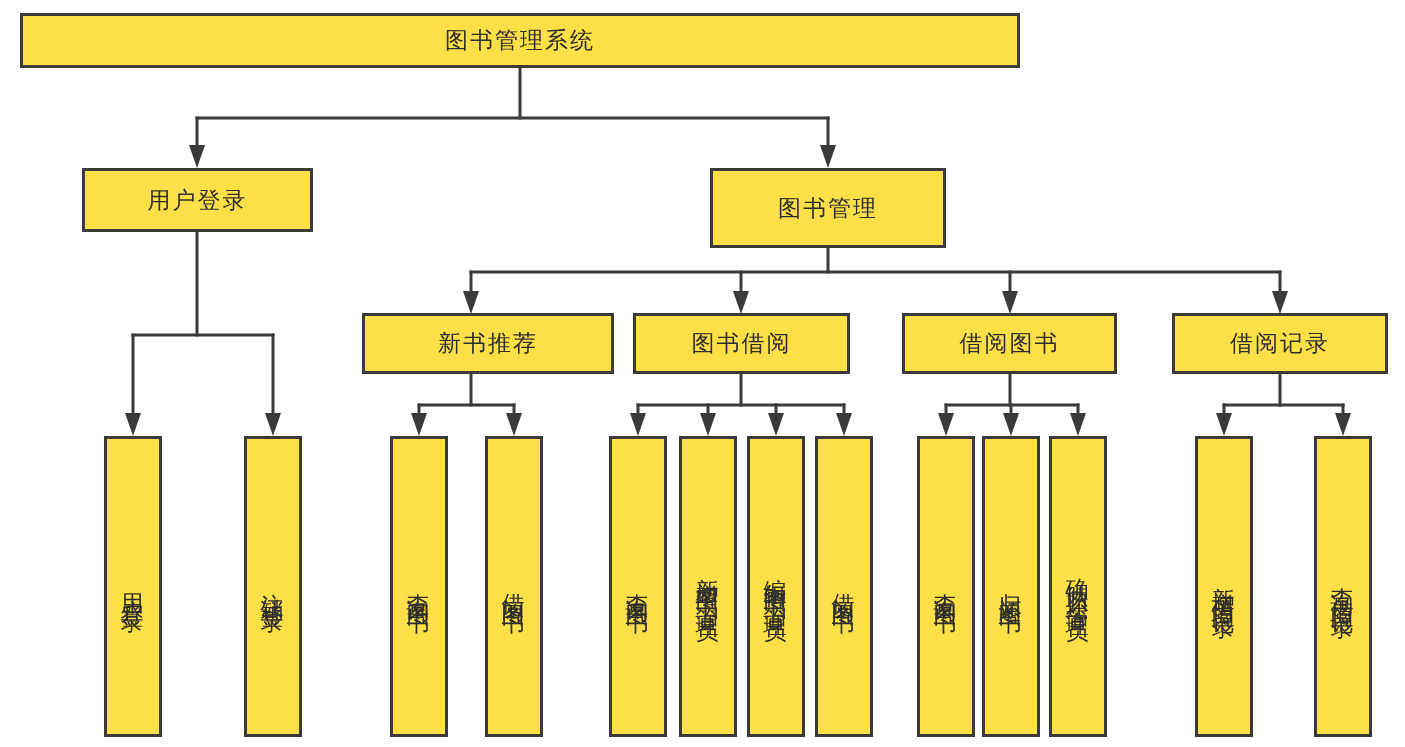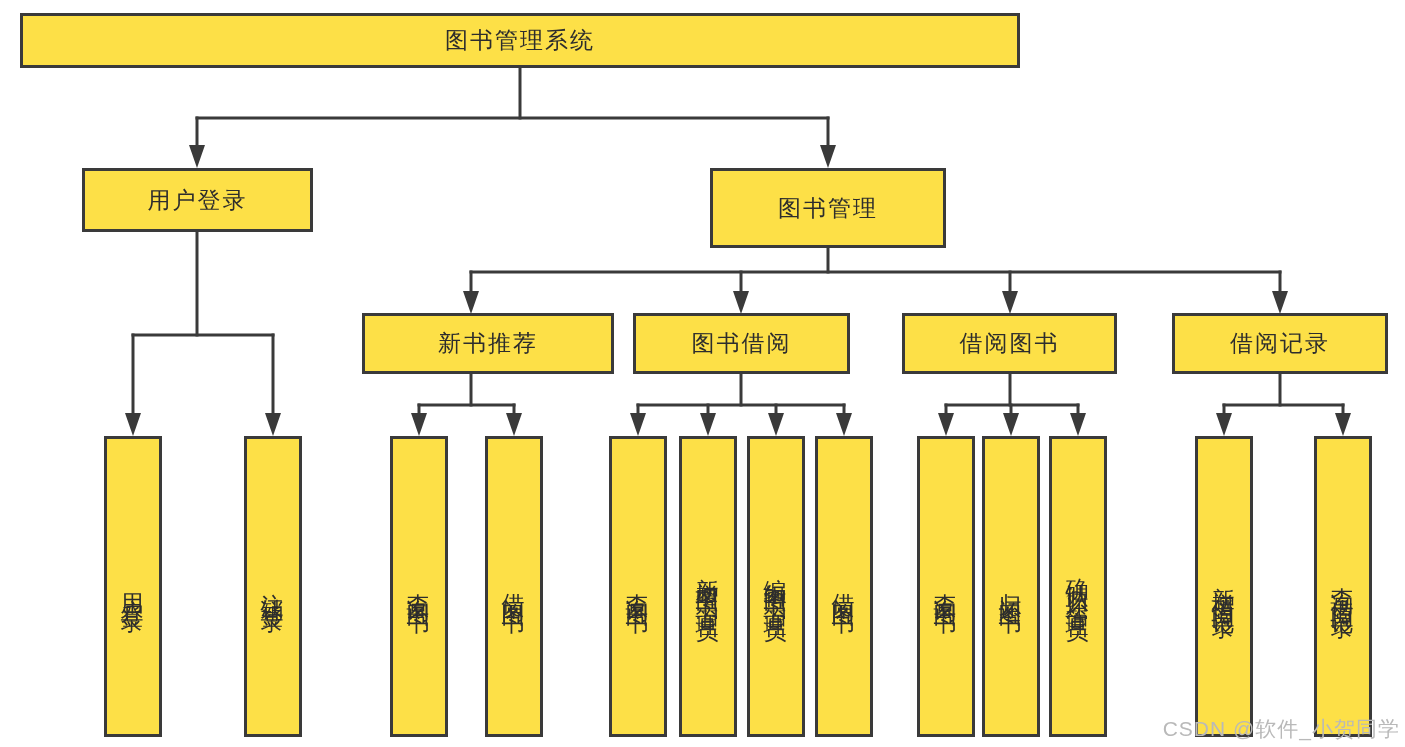--- a/index.html
+++ b/index.html
@@ -149,15 +149,14 @@
   <div class="node v" style="left:747px; top:436px; width:58px; height:301px">编辑图书（管理员）</div>
   <div class="node v" style="left:815px; top:436px; width:58px; height:301px">借阅图书</div>
 
   <div class="node v" style="left:917px; top:436px; width:58px; height:301px">查询图书</div>
   <div class="node v" style="left:982px; top:436px; width:58px; height:301px">归还图书</div>
   <div class="node v" style="left:1049px; top:436px; width:58px; height:301px">确认归还（管理员）</div>
 
   <div class="node v" style="left:1195px; top:436px; width:58px; height:301px">新增借阅记录</div>
   <div class="node v" style="left:1314px; top:436px; width:58px; height:301px">查询借阅记录</div>
 
-  <div class="watermark">CSDN @软件_小贺同学</div>
 
 </div>
 
 </body></html>

